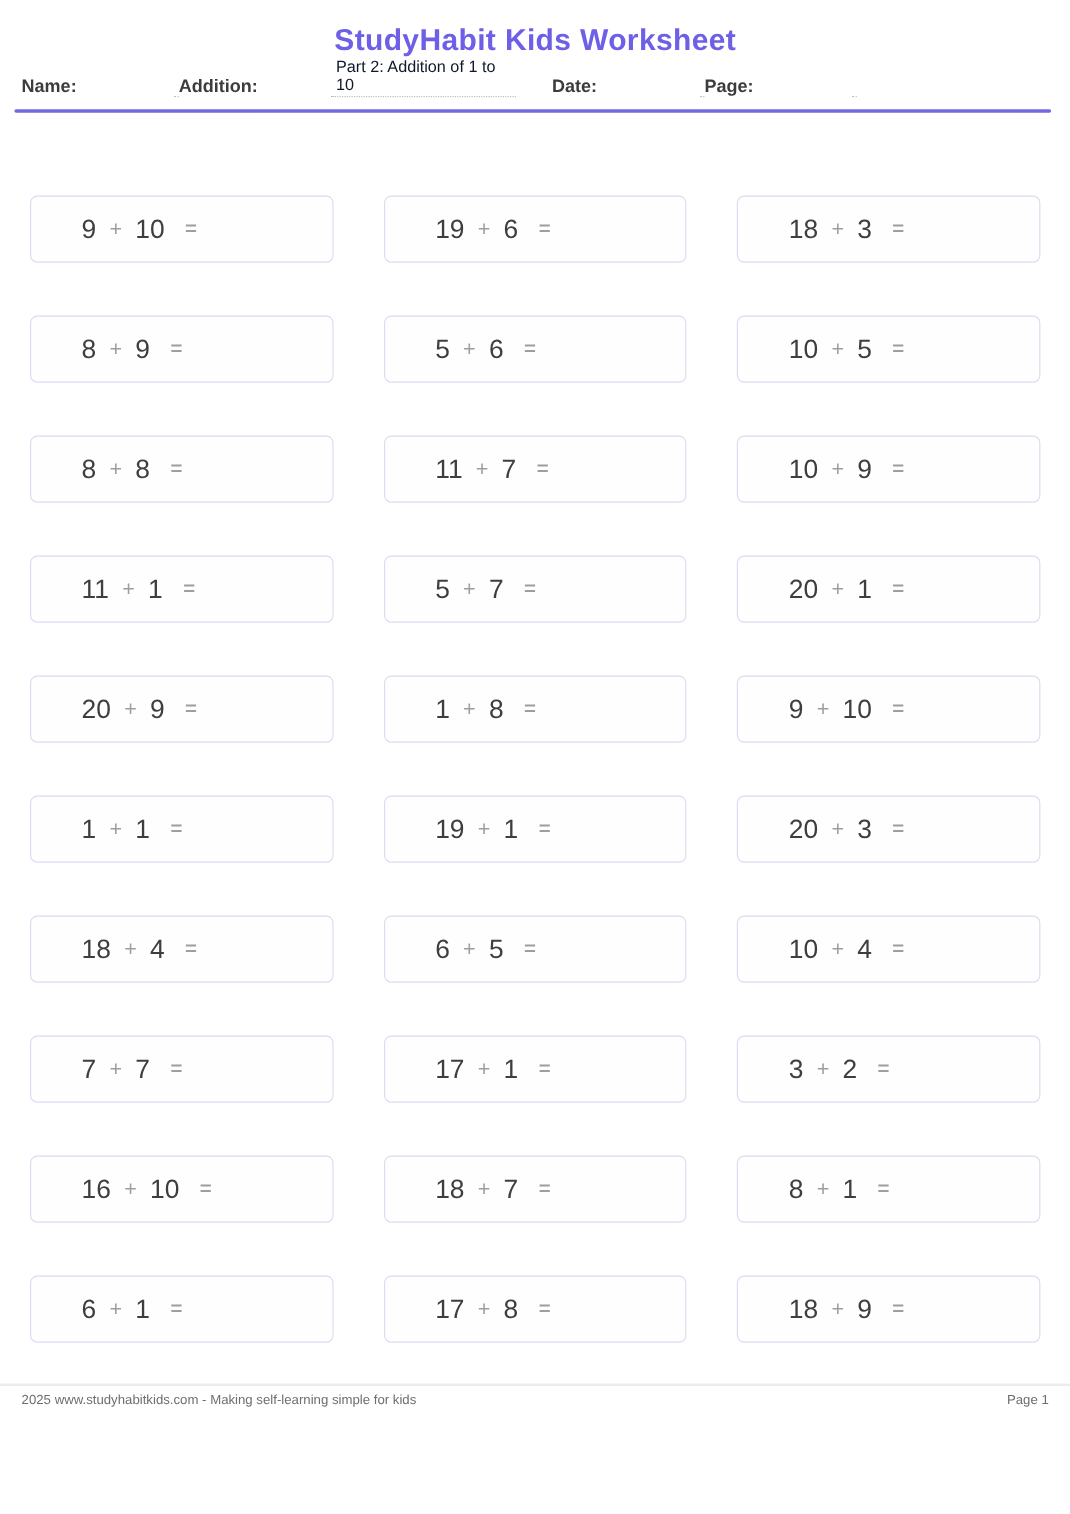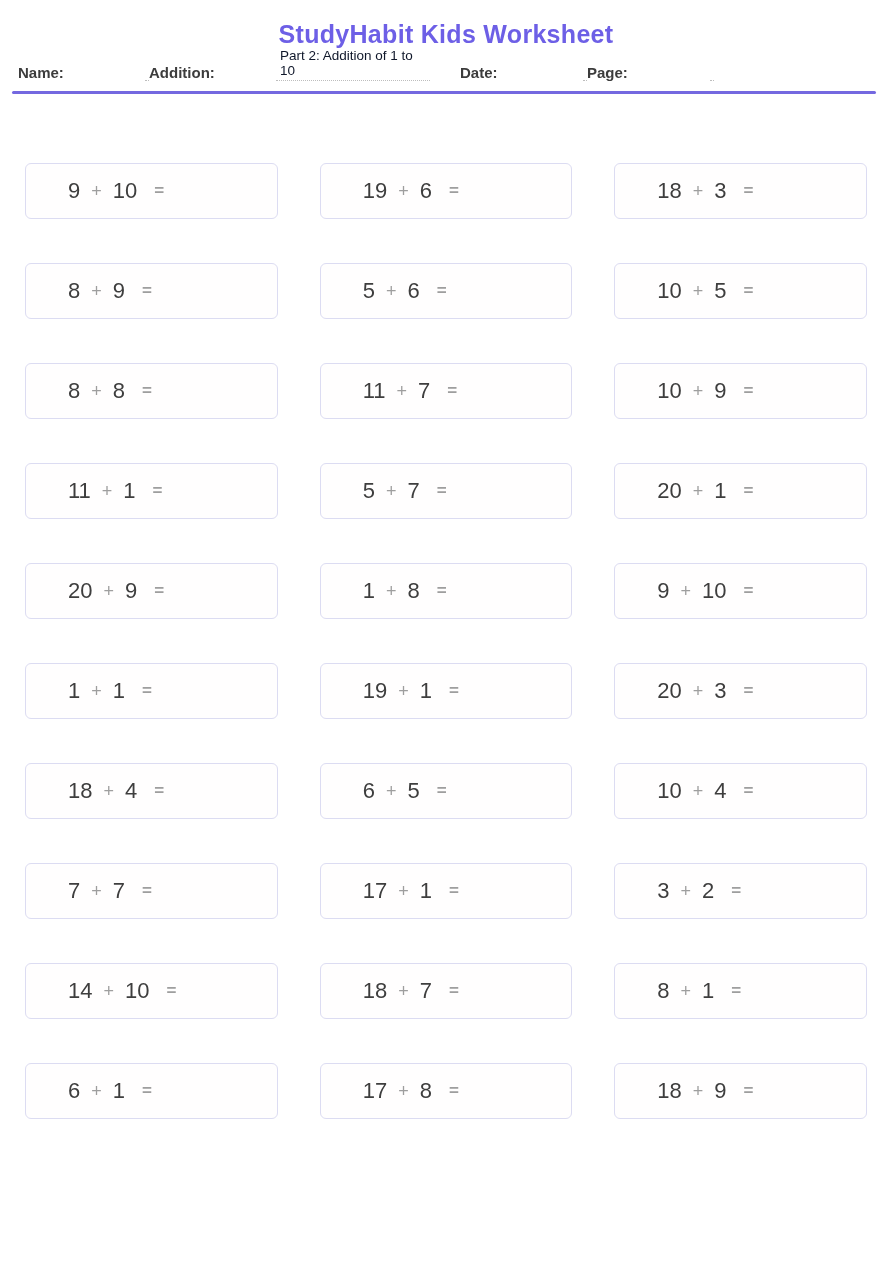--- a/index.html
+++ b/index.html
@@ -208,21 +208,21 @@
         <span class="num">1</span>
         <span class="op eq">=</span>
       </div>
       <div class="problem-box">
         <span class="num">3</span>
         <span class="op">+</span>
         <span class="num">2</span>
         <span class="op eq">=</span>
       </div>
       <div class="problem-box">
-        <span class="num">14</span>
+        <span class="num">16</span>
         <span class="op">+</span>
         <span class="num">10</span>
         <span class="op eq">=</span>
       </div>
       <div class="problem-box">
         <span class="num">18</span>
         <span class="op">+</span>
         <span class="num">7</span>
         <span class="op eq">=</span>
       </div>
@@ -245,14 +245,21 @@
         <span class="op eq">=</span>
       </div>
       <div class="problem-box">
         <span class="num">18</span>
         <span class="op">+</span>
         <span class="num">9</span>
         <span class="op eq">=</span>
       </div>
     </div>
 
+  <div class="footer">
+    <div class="footer-divider"></div>
+    <div class="footer-row">
+      <span class="footer-text">2025 www.studyhabitkids.com - Making self-learning simple for kids</span>
+      <span class="footer-text">Page 1</span>
+    </div>
+  </div>
 
 </div>
 
 </body></html>

